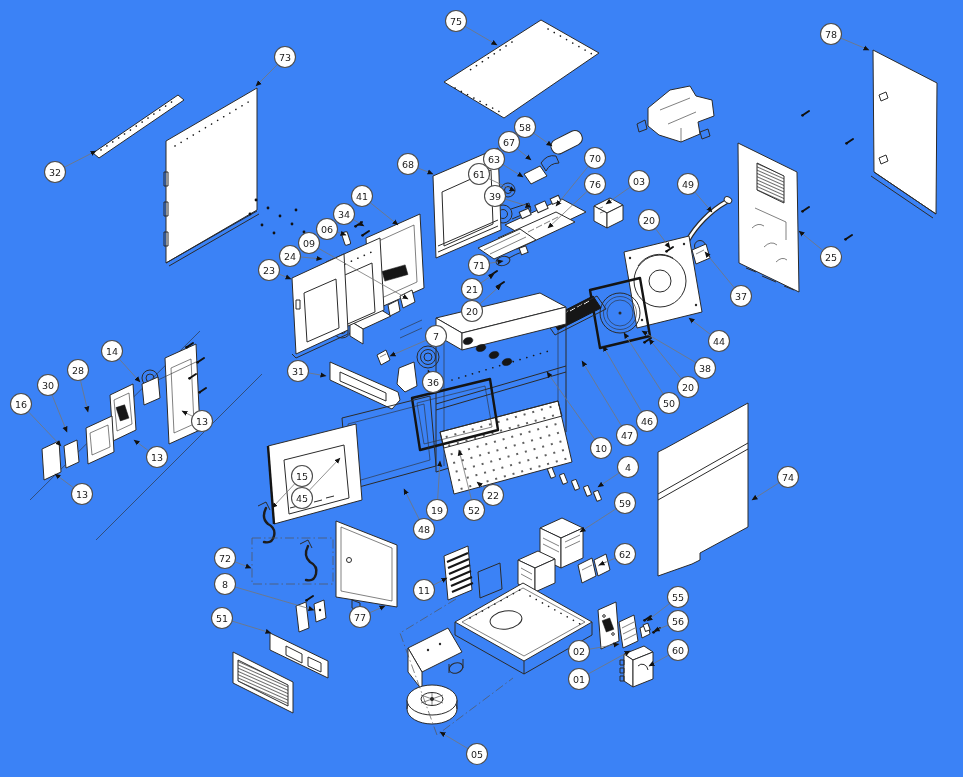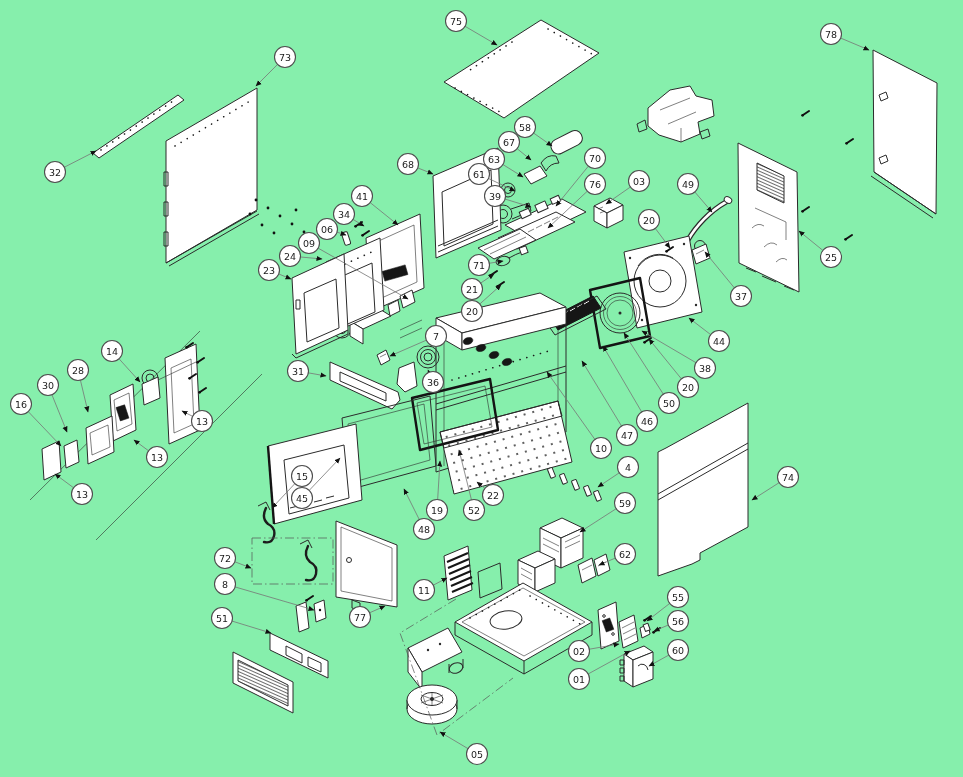--- a/index.html
+++ b/index.html
@@ -1,16 +1,16 @@
 <!DOCTYPE html>
 <html><head>
 <meta charset="utf-8">
 <style>
   html,body{margin:0;padding:0;background:#ffffff;}
-  .stage{position:relative;width:963px;height:777px;background:#86efac;overflow:hidden;
+  .stage{position:relative;width:963px;height:777px;background:#3b82f6;overflow:hidden;
          font-family:"DejaVu Sans",sans-serif;}
   svg{position:absolute;left:0;top:0;}
   .part{fill:#ffffff;stroke:#2b2b2b;stroke-width:1;stroke-linejoin:round;}
   .part-open{fill:none;stroke:#2b2b2b;stroke-width:1;stroke-linejoin:round;}
   .thin{fill:none;stroke:#2b2b2b;stroke-width:.6;}
   .heavy{fill:none;stroke:#141414;stroke-width:2.4;stroke-linejoin:round;}
   .dark{fill:#161616;stroke:#161616;stroke-width:.5;}
   .dots{fill:none;stroke:#1a1a1a;stroke-width:1.6;stroke-linecap:round;stroke-dasharray:.1 7;}
   .dashdot{fill:none;stroke:#555;stroke-width:.7;stroke-dasharray:9 3 1.5 3;}
   .screw{stroke:#111;stroke-width:2;stroke-linecap:round;}

